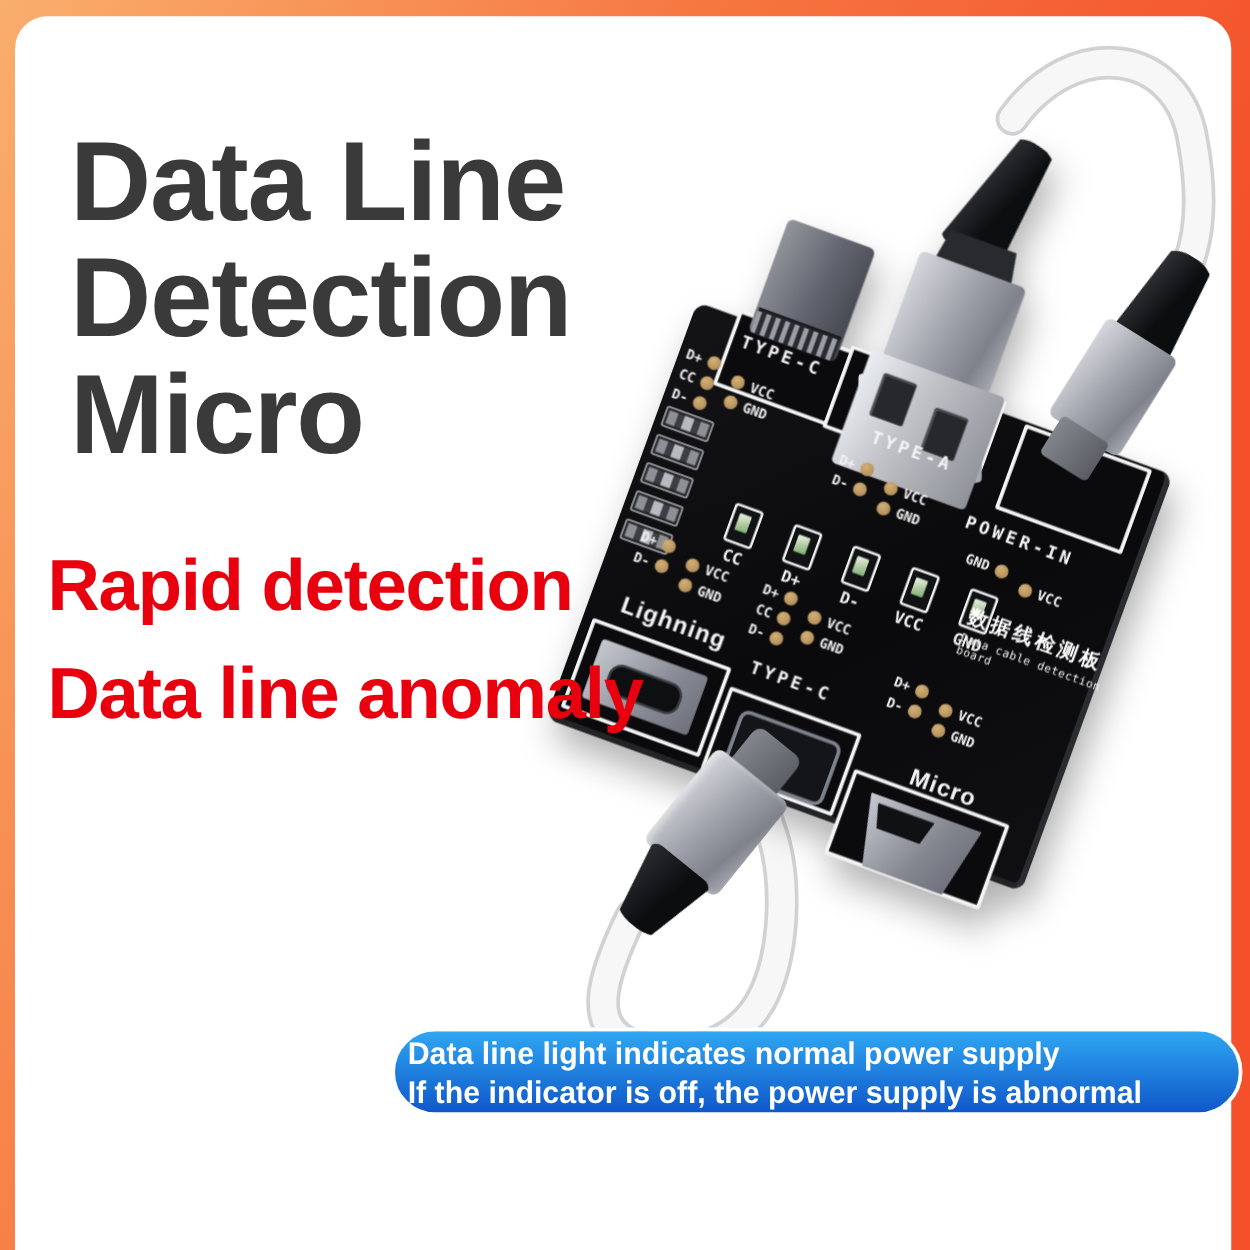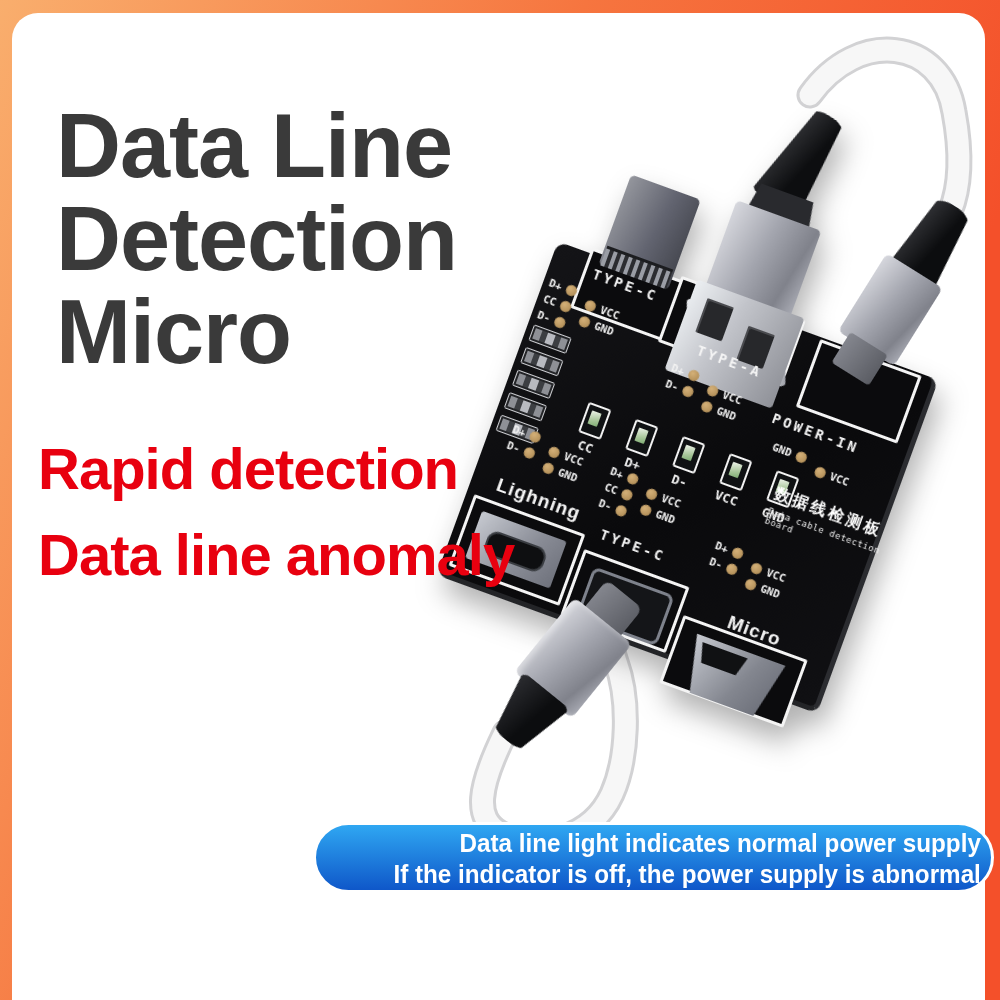--- a/index.html
+++ b/index.html
@@ -122,21 +122,21 @@
           border-top-left-radius:26px;
           background:linear-gradient(180deg,#f4693f,#e9391b);}
   .banner-text{position:absolute;left:40px;right:20px;top:44px;text-align:center;color:#fff;
           font-size:50px;font-weight:bold;letter-spacing:-1px;transform:scaleX(.84);}
   .factory{position:absolute;left:0;top:838px;width:298px;height:162px;z-index:9;box-sizing:border-box;
           border-top:5px solid #fff;border-right:5px solid #fff;border-top-right-radius:120px 105px;
           background:linear-gradient(180deg,#4e84e4,#2647cf);color:#fff;
           padding-top:16px;text-align:center;}
   .factory .line{font-size:33px;font-weight:bold;line-height:52px;transform:scaleX(.88);white-space:nowrap;}
   .pill{position:absolute;left:313px;top:822px;width:681px;height:71px;z-index:10;box-sizing:border-box;
-        border:3px solid #fff;border-radius:36px;text-align:right;color:#fff;
+        border:3px solid #fff;border-radius:36px;text-align:left;color:#fff;
         background:linear-gradient(180deg,#2fa7f2,#0f57c9);padding-top:3px;}
   .pill .line{font-size:25px;font-weight:bold;line-height:31px;white-space:nowrap;transform:scaleX(.97);}
 </style>
 </head>
 <body>
 
 <div class="stage">
   <div class="card"></div>
 
   <div class="headline">

